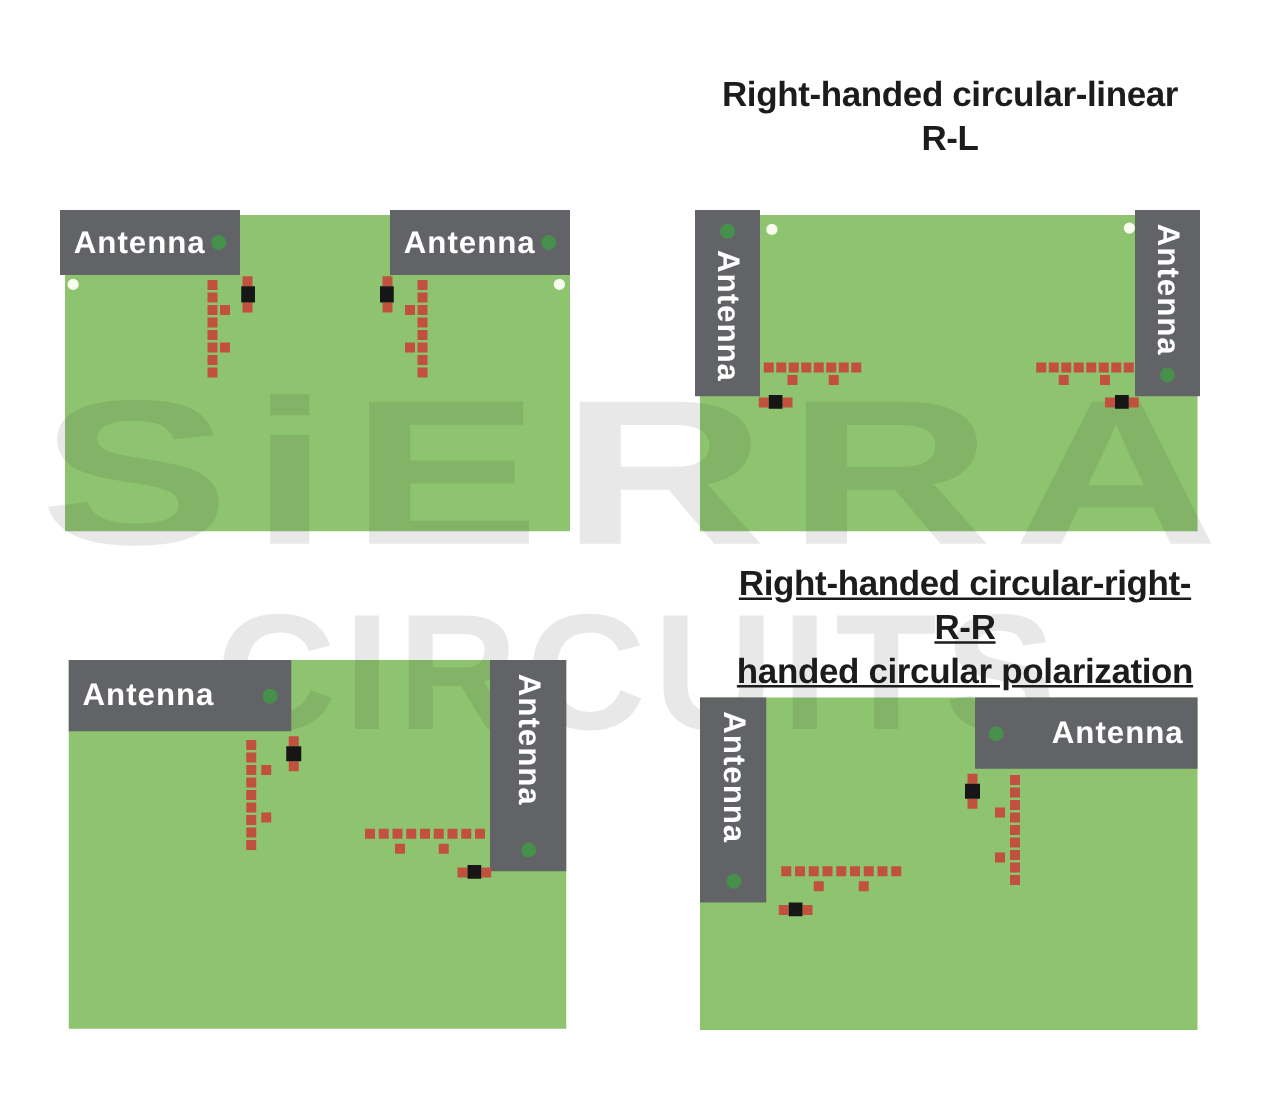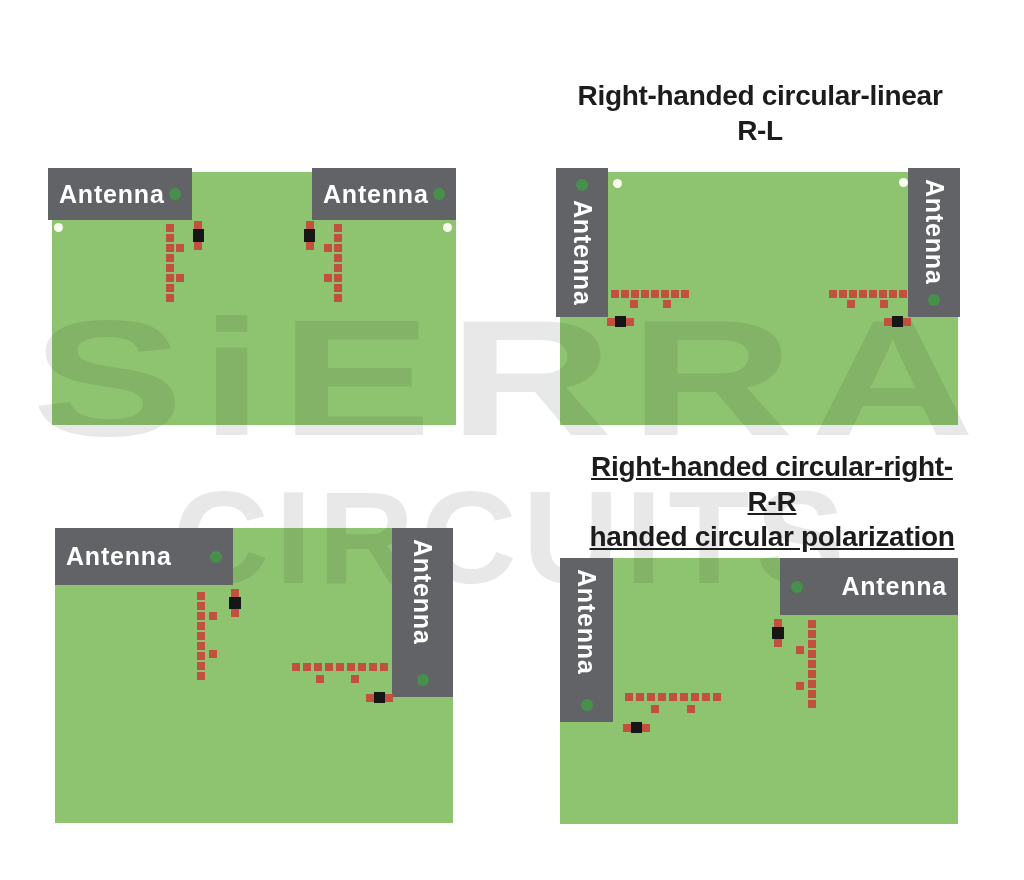--- a/index.html
+++ b/index.html
@@ -103,21 +103,21 @@
     <div class="rsq" style="left: 869px; top: 290px;"></div>
     <div class="rsq" style="left: 879px; top: 290px;"></div>
     <div class="rsq" style="left: 889px; top: 290px;"></div>
     <div class="rsq" style="left: 899px; top: 290px;"></div>
     <div class="rsq" style="left: 847px; top: 300px;"></div>
     <div class="rsq" style="left: 880px; top: 300px;"></div>
     <div class="rsq" style="left: 884px; top: 318px;"></div>
     <div class="rsq" style="left: 903px; top: 318px;"></div>
     <div class="bpart" style="left: 615px; top: 316px; width: 11px; height: 11px;"></div>
     <div class="bpart" style="left: 892px; top: 316px; width: 11px; height: 11px;"></div>
-    <div class="ptitle" style="left: 560px; top: 58px; width: 400px; margin-top: 20px;">
+    <div class="ptitle" style="left: 560px; top: 58px; width: 400px;">
       <div>Right-handed circular-linear</div>
       <div>R-L</div>
     </div>
     <div class="board" style="left: 55px; top: 528px; width: 398px; height: 295px;"></div>
     <div class="block h" style="left: 55px; top: 528px; width: 178px; height: 57px;">
       <span class="alabel">Antenna</span>
       <span class="gdot"></span>
     </div>
     <div class="block v" style="left: 392px; top: 528px; width: 61px; height: 169px;">
       <span class="alabel">Antenna</span>

